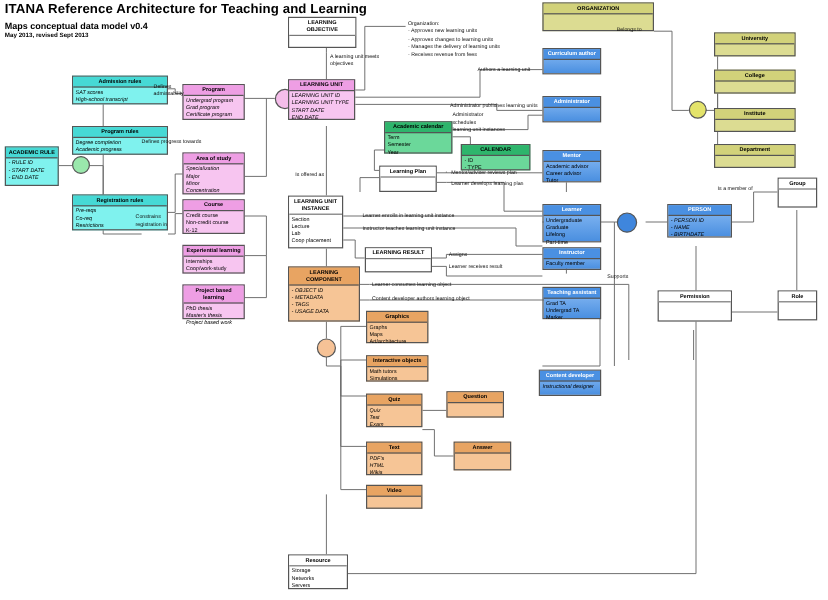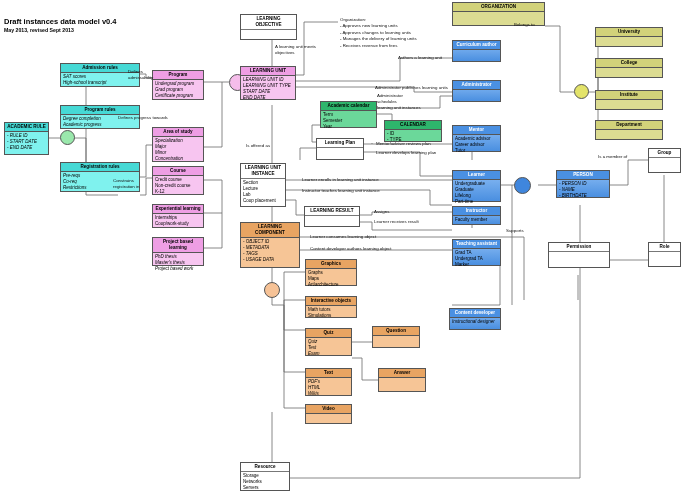--- a/index.html
+++ b/index.html
@@ -44,21 +44,22 @@
   .node.p{background:#f5bdea;}
   .node.y{background:#e3e36a;}
   .node.o{background:#f6c296;}
   .node.b{background:#3f86dd;}
 </style>
 </head>
 <body>
 
 <div id="canvas">
 
-  <div class="sub1">Draft instances data model v0.4</div>
+  <div class="title">ITANA Reference Architecture for Teaching and Learning</div>
+  <div class="sub1">Maps conceptual data model v0.4</div>
   <div class="sub2">May 2013, revised Sept 2013</div>
 
   <svg class="wires" viewBox="0 0 690 500">
     <g stroke="#6b6b6b" stroke-width="0.8" fill="none">
 
       <line x1="49" y1="138" x2="60" y2="138"></line>
       <path d="M74 138 L86 138"></path>
       <path d="M86 138 L86 74 L118 74"></path>
       <path d="M86 138 L86 177 L118 177"></path>
       <path d="M86 138 L86 195 L118 195"></path>

